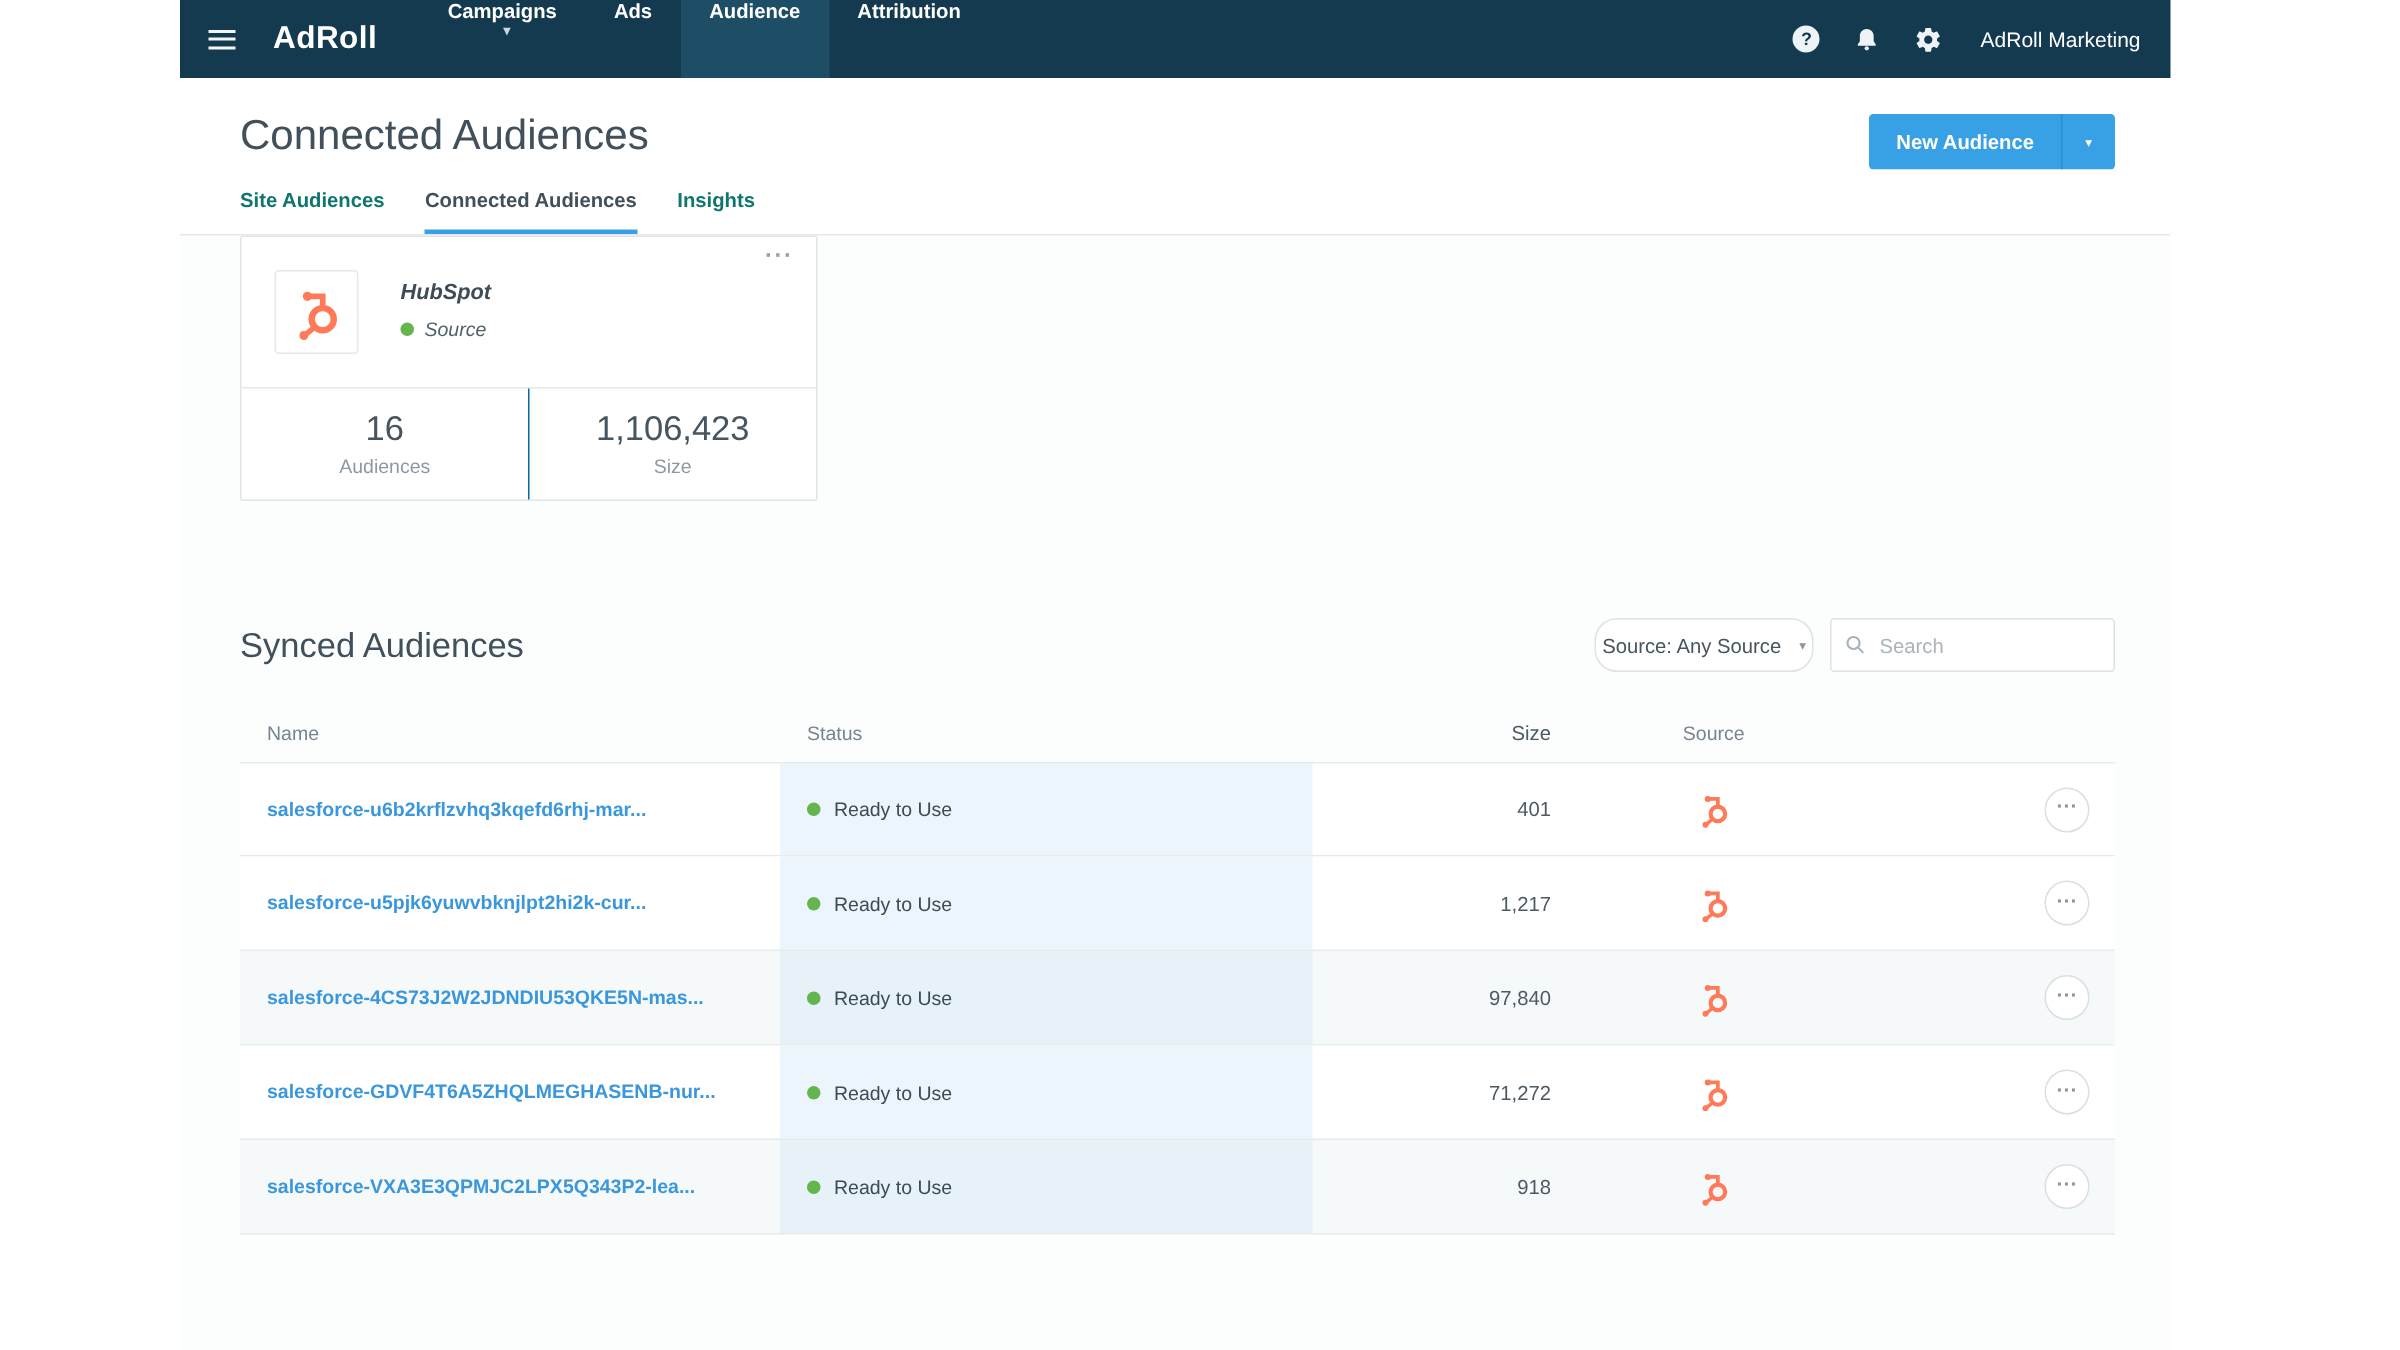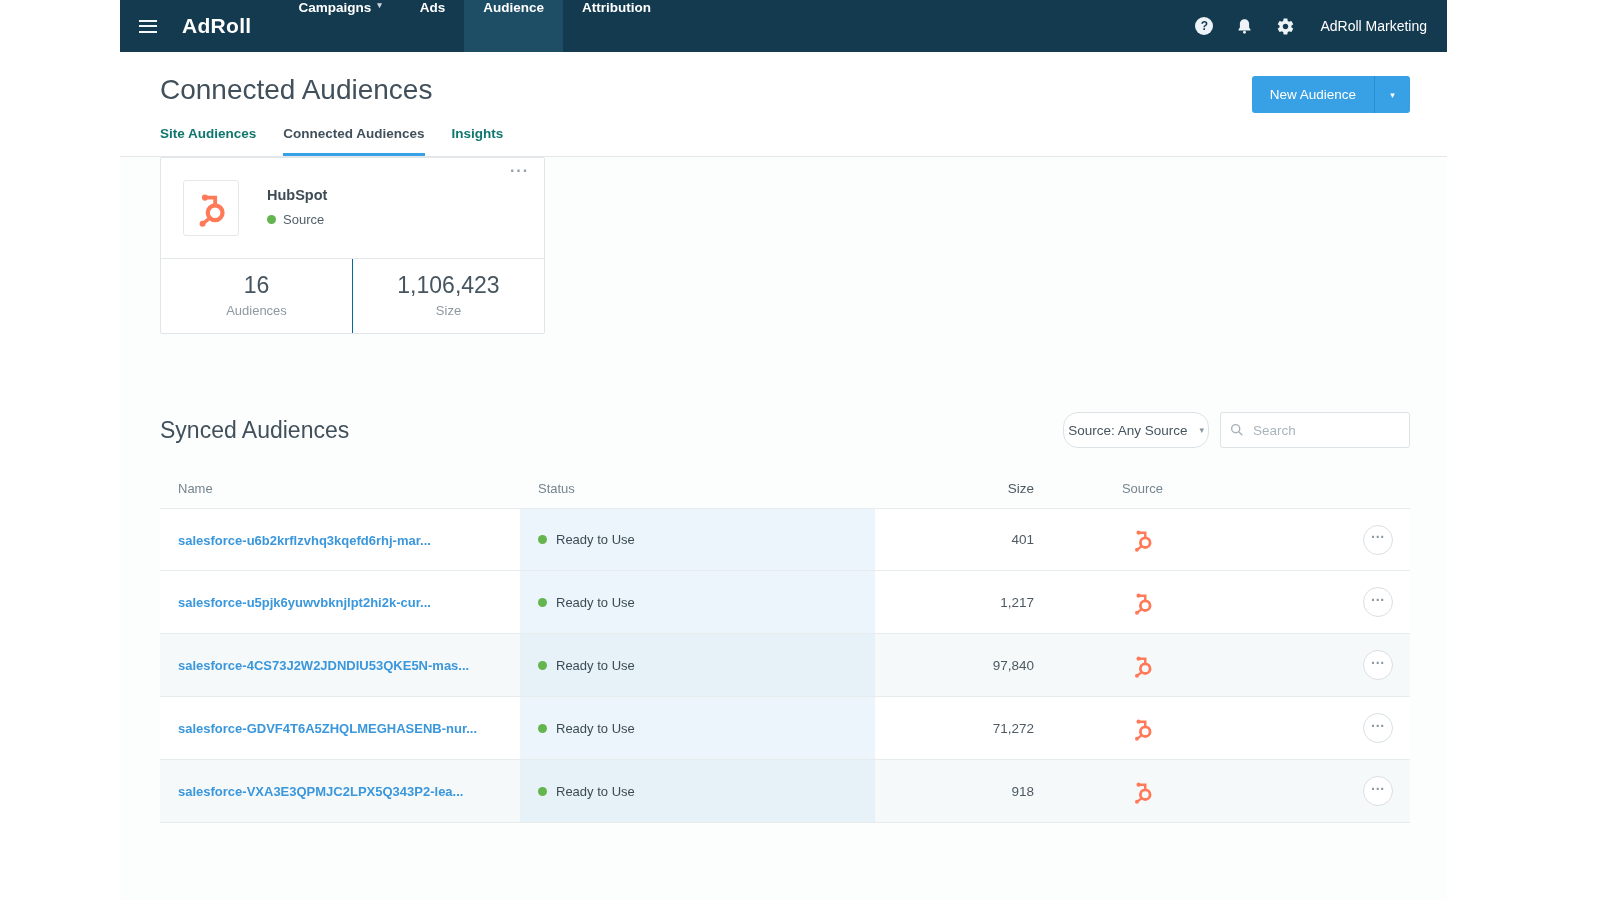--- a/index.html
+++ b/index.html
@@ -10,48 +10,48 @@
     -webkit-font-smoothing:antialiased;
   }
   .app { width:1327px; margin-left:120px; }
 
   
   .topnav { height:52px; background:#143a50; display:flex; align-items:stretch; color:#fff; }
   .hamburger { width:56px; display:flex; flex-direction:column; justify-content:center; align-items:center; gap:3.5px; cursor:pointer; }
   .hamburger i { width:18px; height:2px; background:#f2f7f9; display:block; }
   .brand { display:flex; align-items:center; font-size:21px; font-weight:bold; letter-spacing:.3px; padding:0 28px 0 6px; cursor:pointer; }
   .nav-items { display:flex; }
-  .nav-item { display:flex; padding:0 19px; font-size:13.5px; font-weight:bold; cursor:pointer; }
+  .nav-item { display:flex; align-items:center; padding:0 19px; font-size:13.5px; font-weight:bold; cursor:pointer;flex-direction:column; }
   .nav-item.active { background:#1e4d66; }
   .nav-item .caret { font-size:9px; margin-left:6px; color:#c9d6de; }
   .nav-right { margin-left:auto; display:flex; align-items:center; gap:23px; padding-right:20px; }
   .nav-icon { display:flex; align-items:center; cursor:pointer; }
   .help-circle { width:18px; height:18px; border-radius:50%; background:#edf3f6; color:#143a50; font-size:12px; font-weight:bold; text-align:center; line-height:18px; }
   .account-name { font-size:14px; cursor:pointer; margin-left:2px; }
 
   
   .header-band { background:#fff; padding:22px 37px 0 40px; border-bottom:1px solid #e3e7ea; position:relative; }
   .page-title { font-size:28px; font-weight:400; color:#41505b; margin:0; }
   .new-audience { position:absolute; top:24px; right:37px; display:flex; height:37px; border-radius:3px; overflow:hidden; }
-  .na-main { background:#38a0e4; color:#fff; font-size:13.5px; font-weight:normal; padding:0 18px; display:flex; align-items:center; cursor:pointer; }
+  .na-main { background:#38a0e4; color:#fff; font-size:13.5px; font-weight:bold; padding:0 18px; display:flex; align-items:center; cursor:pointer; }
   .na-caret { background:#38a0e4; border-left:1px solid #2a8fd2; width:36px; display:flex; align-items:center; justify-content:center; color:#fff; font-size:9px; cursor:pointer; }
   .tabs { display:flex; gap:27px; margin-top:20px; }
   .tab { font-size:13.5px; font-weight:bold; color:#0f766e; padding-bottom:15px; cursor:pointer; position:relative; }
   .tab.active { color:#41505b; }
   .tab.active::after { content:""; position:absolute; left:0; right:0; bottom:0; height:3px; background:#38a0e4; }
 
   
   .content { background:#fcfdfd; padding:0 37px 20px 40px; min-height:743px; }
   .section-heading { font-size:23px; font-weight:400; color:#41505b; margin:0; }
   .apps-heading { padding-top:30px; margin-bottom:22px; }
 
   .app-card { width:385px; background:#fff; border:1px solid #e0e5e9; border-radius:2px; position:relative; }
   .card-top { display:flex; padding:22px; align-items:flex-start; }
   .hs-iconbox { width:56px; height:56px; border:1px solid #e4e8eb; border-radius:3px; display:flex; align-items:center; justify-content:center; background:#fff; }
-  .card-info { margin-left:28px; padding-top:7px; }
+  .card-info { margin-left:28px; padding-top:7px;font-style:italic; }
   .card-name { font-size:14.5px; font-weight:bold; color:#3e4c55; }
   .card-status { margin-top:9px; font-size:13px; color:#515f68; display:flex; align-items:center; gap:7px; }
   .dot { width:9px; height:9px; border-radius:50%; background:#64b54d; display:inline-block; flex:none; }
   .card-menu { position:absolute; top:4px; right:15px; color:#95a2aa; font-size:16px; font-weight:bold; letter-spacing:1px; cursor:pointer; }
   .card-stats { display:flex; border-top:1px solid #e4e8eb; }
   .stat { flex:1; text-align:center; padding:13px 0 15px; }
   .stat + .stat { border-left:1px solid #0369a1; }
   .stat-value { font-size:23px; color:#46555f; }
   .stat-label { font-size:13px; color:#8d99a1; margin-top:4px; }
 

